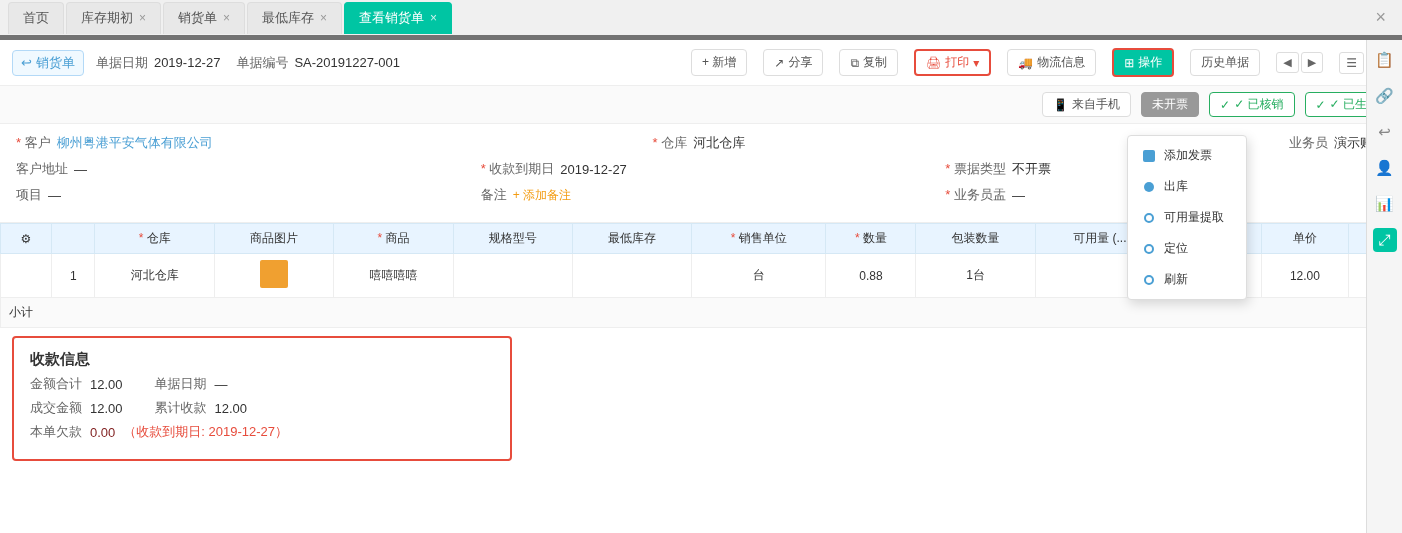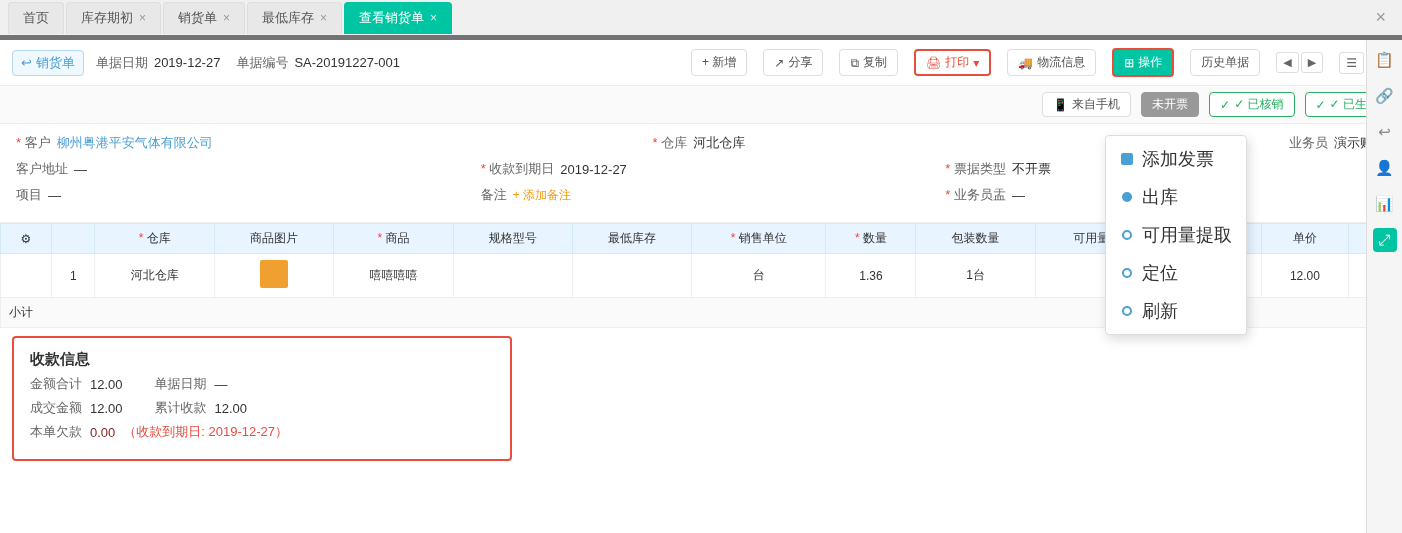--- a/index.html
+++ b/index.html
@@ -106,21 +106,21 @@
     .payment-date { color: #e74c3c; }
 
     
     .dropdown-overlay {
       position: absolute; top: 95px; right: 155px; background: #fff;
       border: 1px solid #ddd; border-radius: 4px; box-shadow: 2px 4px 12px rgba(0,0,0,0.15);
       z-index: 100; min-width: 120px; padding: 4px 0;
     }
     .dropdown-item {
       display: flex; align-items: center; gap: 8px; padding: 7px 14px; cursor: pointer;
-      font-size: 18px; color: #333;
+      font-size: 12px; color: #333;
     }
     .dropdown-icon { width: 14px; height: 14px; display: flex; align-items: center; justify-content: center; }
     .icon-square { width: 12px; height: 12px; background: #4a9fd4; border-radius: 2px; }
     .icon-circle-blue { width: 10px; height: 10px; border-radius: 50%; background: #4a9fd4; }
     .icon-circle-outline { width: 10px; height: 10px; border-radius: 50%; border: 2px solid #4a9fd4; background: transparent; }
 
     
     .right-sidebar {
       position: absolute; right: 0; top: 0; bottom: 0; width: 36px;
       background: #f5f5f5; border-left: 1px solid #ddd;
@@ -313,21 +313,21 @@
           <td></td>
           <td>1</td>
           <td>河北仓库</td>
           <td>
             <div class="product-img"></div>
           </td>
           <td>嘻嘻嘻嘻</td>
           <td></td>
           <td></td>
           <td>台</td>
-          <td>1.36</td>
+          <td>0.88</td>
           <td>1台</td>
           <td></td>
           <td>12.00</td>
           <td>12.00</td>
           <td>0.</td>
         </tr>
         <tr class="subtotal">
           <td colspan="14" style="text-align:left; padding-left: 8px;">小计</td>
         </tr>
       </tbody>

